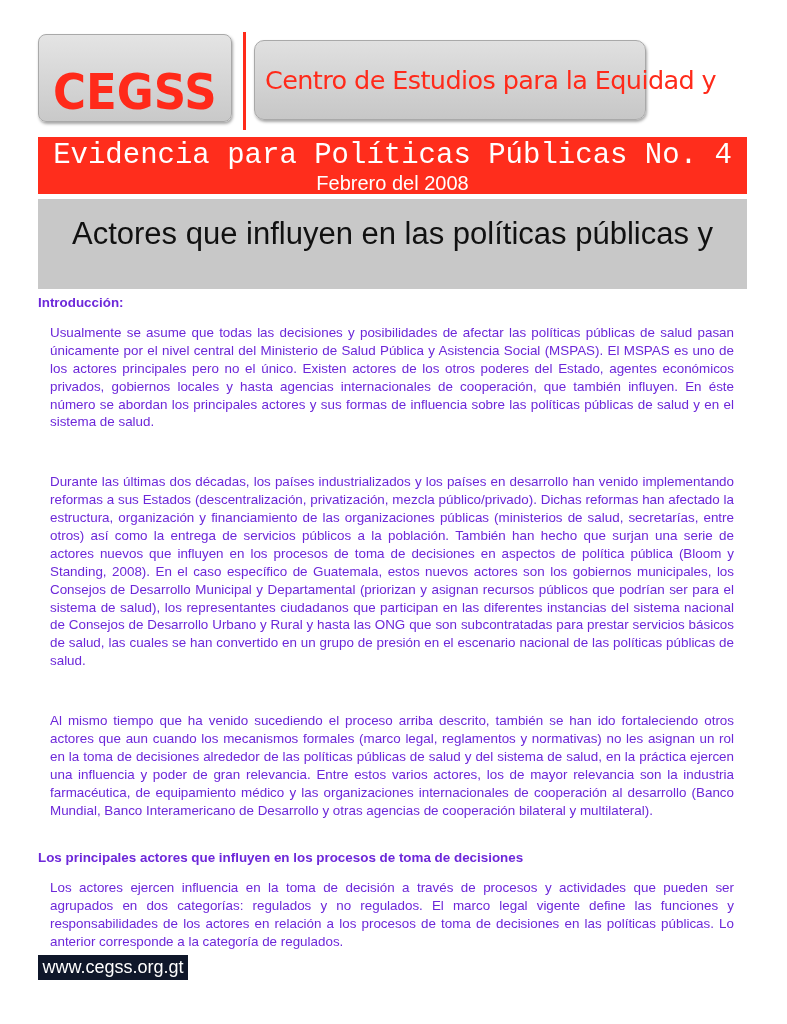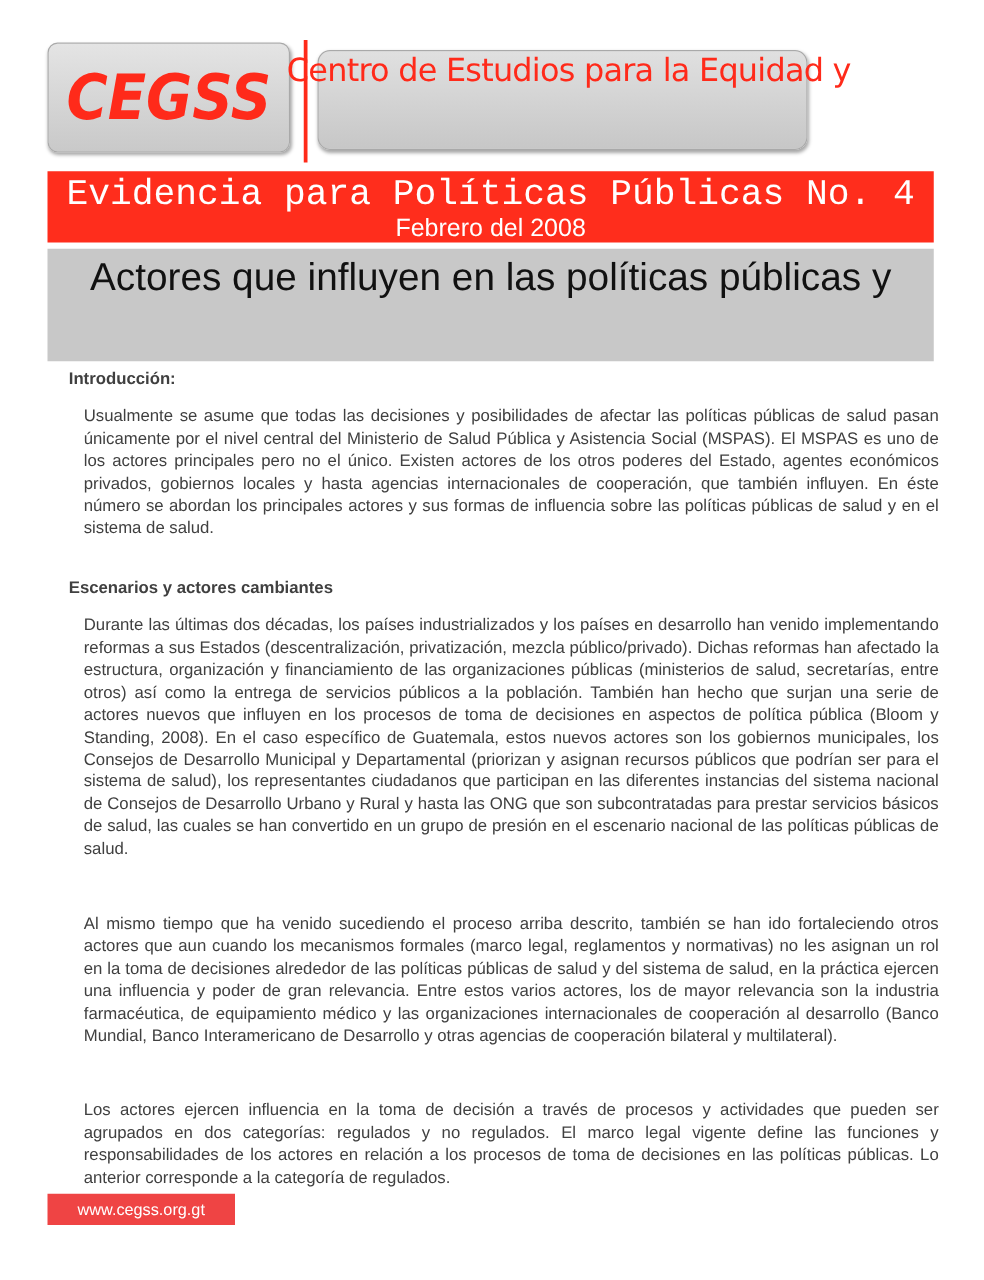--- a/index.html
+++ b/index.html
@@ -4,47 +4,47 @@
 <style>
   html, body { margin: 0; padding: 0; background: #ffffff; }
   body { width: 787px; height: 1024px; position: relative; overflow: hidden; font-family: "Liberation Sans", sans-serif; color: #111; }
 
   .header { position: absolute; left: 38px; top: 32px; width: 712px; height: 92px; }
   .logo-box {
     position: absolute; left: 0; top: 2px; width: 192px; height: 86px;
     background: linear-gradient(#e4e4e4, #c9c9c9);
     border: 1px solid #a9a9a9; border-radius: 8px;
     box-shadow: 1px 2px 3px rgba(0,0,0,0.35);
-    display: flex; align-items: center; justify-content: center; font-style: italic;
+    display: flex; align-items: flex-end; justify-content: center;
   }
   .logo-text { color: #ff2a1a; font-size: 50px; font-weight: bold; letter-spacing: 0px; font-family: "DejaVu Sans", sans-serif; transform: scaleX(0.9); }
   .vbar { position: absolute; left: 205px; top: 0; width: 3px; height: 98px; background: #ff2a1a; }
   .org-box {
     position: absolute; left: 216px; top: 8px; width: 392px; height: 80px;
     background: linear-gradient(#e0e0e0, #c7c7c7);
     border: 1px solid #a9a9a9; border-radius: 10px;
     box-shadow: 1px 2px 3px rgba(0,0,0,0.35);
-    display: flex; flex-direction: row; justify-content: center; padding-left: 10px; box-sizing: border-box;
+    display: flex; flex-direction: column; justify-content: center; padding-left: 10px; box-sizing: border-box;
   }
   .org-line { color: #ff2a1a; font-size: 25.5px; line-height: 32px; font-family: "DejaVu Sans", sans-serif; white-space: nowrap; letter-spacing: -0.6px; }
 
   .redband { position: absolute; left: 38px; top: 137px; width: 709px; height: 57px; background: #ff2d1c; color: #fff; text-align: center; }
   .series { font-size: 29px; line-height: 32px; padding-top: 3px; font-family: Liberation Mono, monospace; }
   .date { font-size: 20px; line-height: 22px; }
 
   .titleband { position: absolute; left: 38px; top: 199px; width: 709px; height: 90px; background: #c8c8c8; text-align: center; }
   .title-line { font-size: 31px; line-height: 38px; color: #111; }
-  .titleband .inner { padding-top: 4px; }
+  .titleband .inner { padding-top: 16px; }
 
-  .content { position: absolute; left: 55px; top: 294px; width: 708px; font-size: 13.4px; line-height: 17.9px; color: #404040; }
+  .content { position: absolute; left: 38px; top: 294px; width: 708px; font-size: 13.4px; line-height: 17.9px; color: #6d28d9; }
   .content h3 { margin: 0; font-size: 13.4px; font-weight: bold; line-height: 17.9px; }
   .content p { margin: 12px; text-align: justify; }
   .gap1 { height: 17.9px; }
 
-  .footer-link { position: absolute; left: 38px; top: 955px; width: 150px; height: 25px; background: #ef4444; color: #fff; font-size: 13px; line-height: 25px; text-align: center; text-decoration: none; }
+  .footer-link { position: absolute; left: 38px; top: 955px; width: 150px; height: 25px; background: #0f172a; color: #fff; font-size: 18px; line-height: 25px; text-align: center; text-decoration: none; }
 </style>
 </head>
 <body>
 
 <div class="header">
   <div class="logo-box">
     <span class="logo-text">CEGSS</span>
   </div>
   <div class="vbar"></div>
   <div class="org-box">
@@ -63,24 +63,24 @@
   </div>
 </div>
 
 <div class="content">
   <section>
     <h3>Introducción:</h3>
     <p>Usualmente se asume que todas las decisiones y posibilidades de afectar las políticas públicas de salud pasan únicamente por el nivel central del Ministerio de Salud Pública y Asistencia Social (MSPAS). El MSPAS es uno de los actores principales pero no el único. Existen actores de los otros poderes del Estado,  agentes económicos privados, gobiernos locales y hasta agencias internacionales de cooperación, que también influyen.  En éste número se abordan los principales actores y sus formas de influencia sobre las políticas públicas de salud y en el sistema de salud.</p>
   </section>
   <div class="gap1"></div>
   <section>
-    <h3>Escenarios y actores cambiantes</h3>
     <p>Durante las últimas dos décadas, los países industrializados y los países en desarrollo han venido implementando reformas a sus Estados (descentralización, privatización, mezcla público/privado). Dichas reformas han afectado la estructura, organización y financiamiento de las organizaciones públicas (ministerios de salud, secretarías, entre otros) así como la entrega de servicios públicos a la población.  También han hecho que surjan una serie de actores nuevos que influyen en los procesos de toma de decisiones en aspectos de política pública (Bloom y Standing, 2008).  En el caso específico de Guatemala, estos nuevos actores son los gobiernos municipales, los Consejos de Desarrollo Municipal y Departamental (priorizan y asignan recursos públicos que podrían ser para el sistema de salud), los representantes ciudadanos que participan en las diferentes instancias del sistema nacional de Consejos de Desarrollo Urbano y Rural  y hasta las ONG que son subcontratadas para prestar servicios básicos de salud, las cuales se han convertido en un grupo de presión en el escenario nacional de las políticas públicas de salud.</p>
     <div class="gap1"></div>
     <p>Al mismo tiempo que ha venido sucediendo el proceso arriba descrito, también se han ido fortaleciendo otros actores que aun cuando los mecanismos formales (marco legal, reglamentos y normativas) no les asignan un rol en la toma de decisiones alrededor de las políticas públicas de salud y del sistema de salud, en la práctica ejercen una influencia y poder de gran relevancia.  Entre estos varios actores, los de mayor relevancia son la industria farmacéutica, de equipamiento médico y las organizaciones internacionales de cooperación al desarrollo (Banco Mundial, Banco Interamericano de Desarrollo y otras agencias de cooperación bilateral y multilateral).</p>
   </section>
   <div class="gap1"></div>
   <section>
+    <h3>Los principales actores que influyen en los procesos de toma de decisiones</h3>
     <p>Los actores ejercen influencia en la toma de decisión  a través de procesos y actividades que pueden  ser agrupados en dos categorías: regulados y no regulados. El marco legal vigente define las funciones y responsabilidades de los actores en relación a los procesos de toma de decisiones en las políticas públicas. Lo anterior corresponde a la categoría de regulados.</p>
   </section>
 </div>
 
 <a class="footer-link">www.cegss.org.gt</a>
 
 </body></html>

